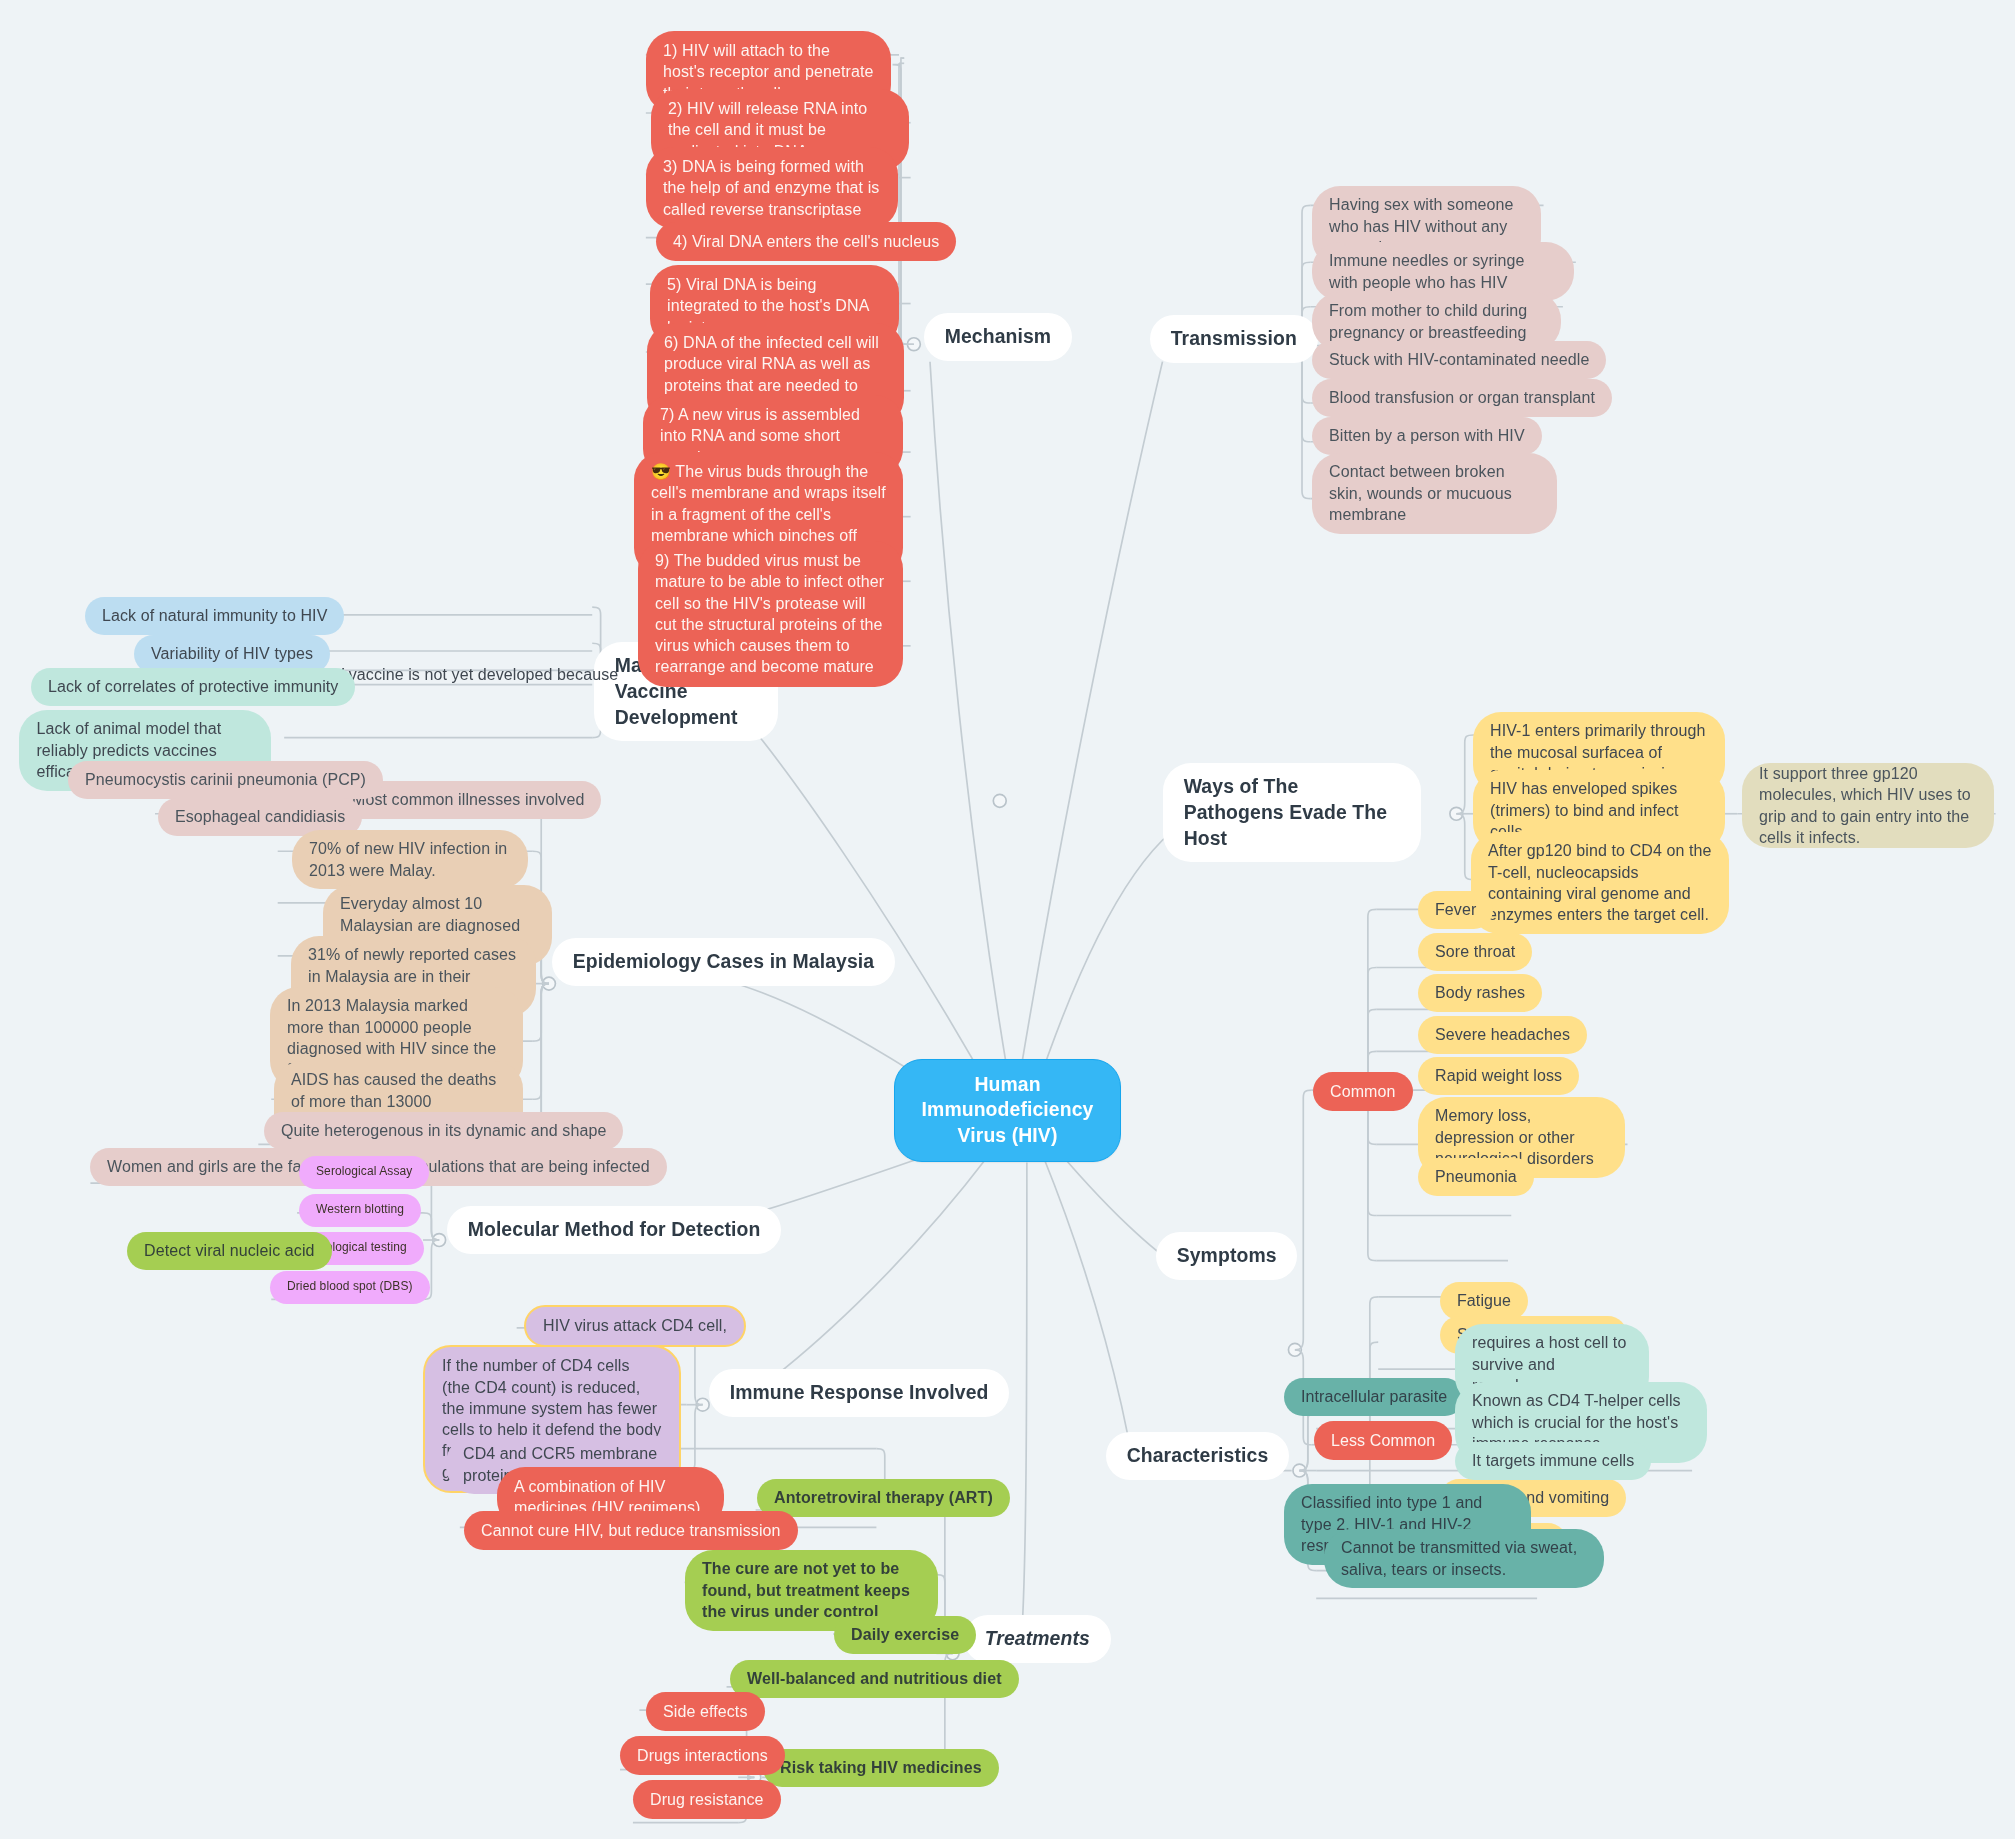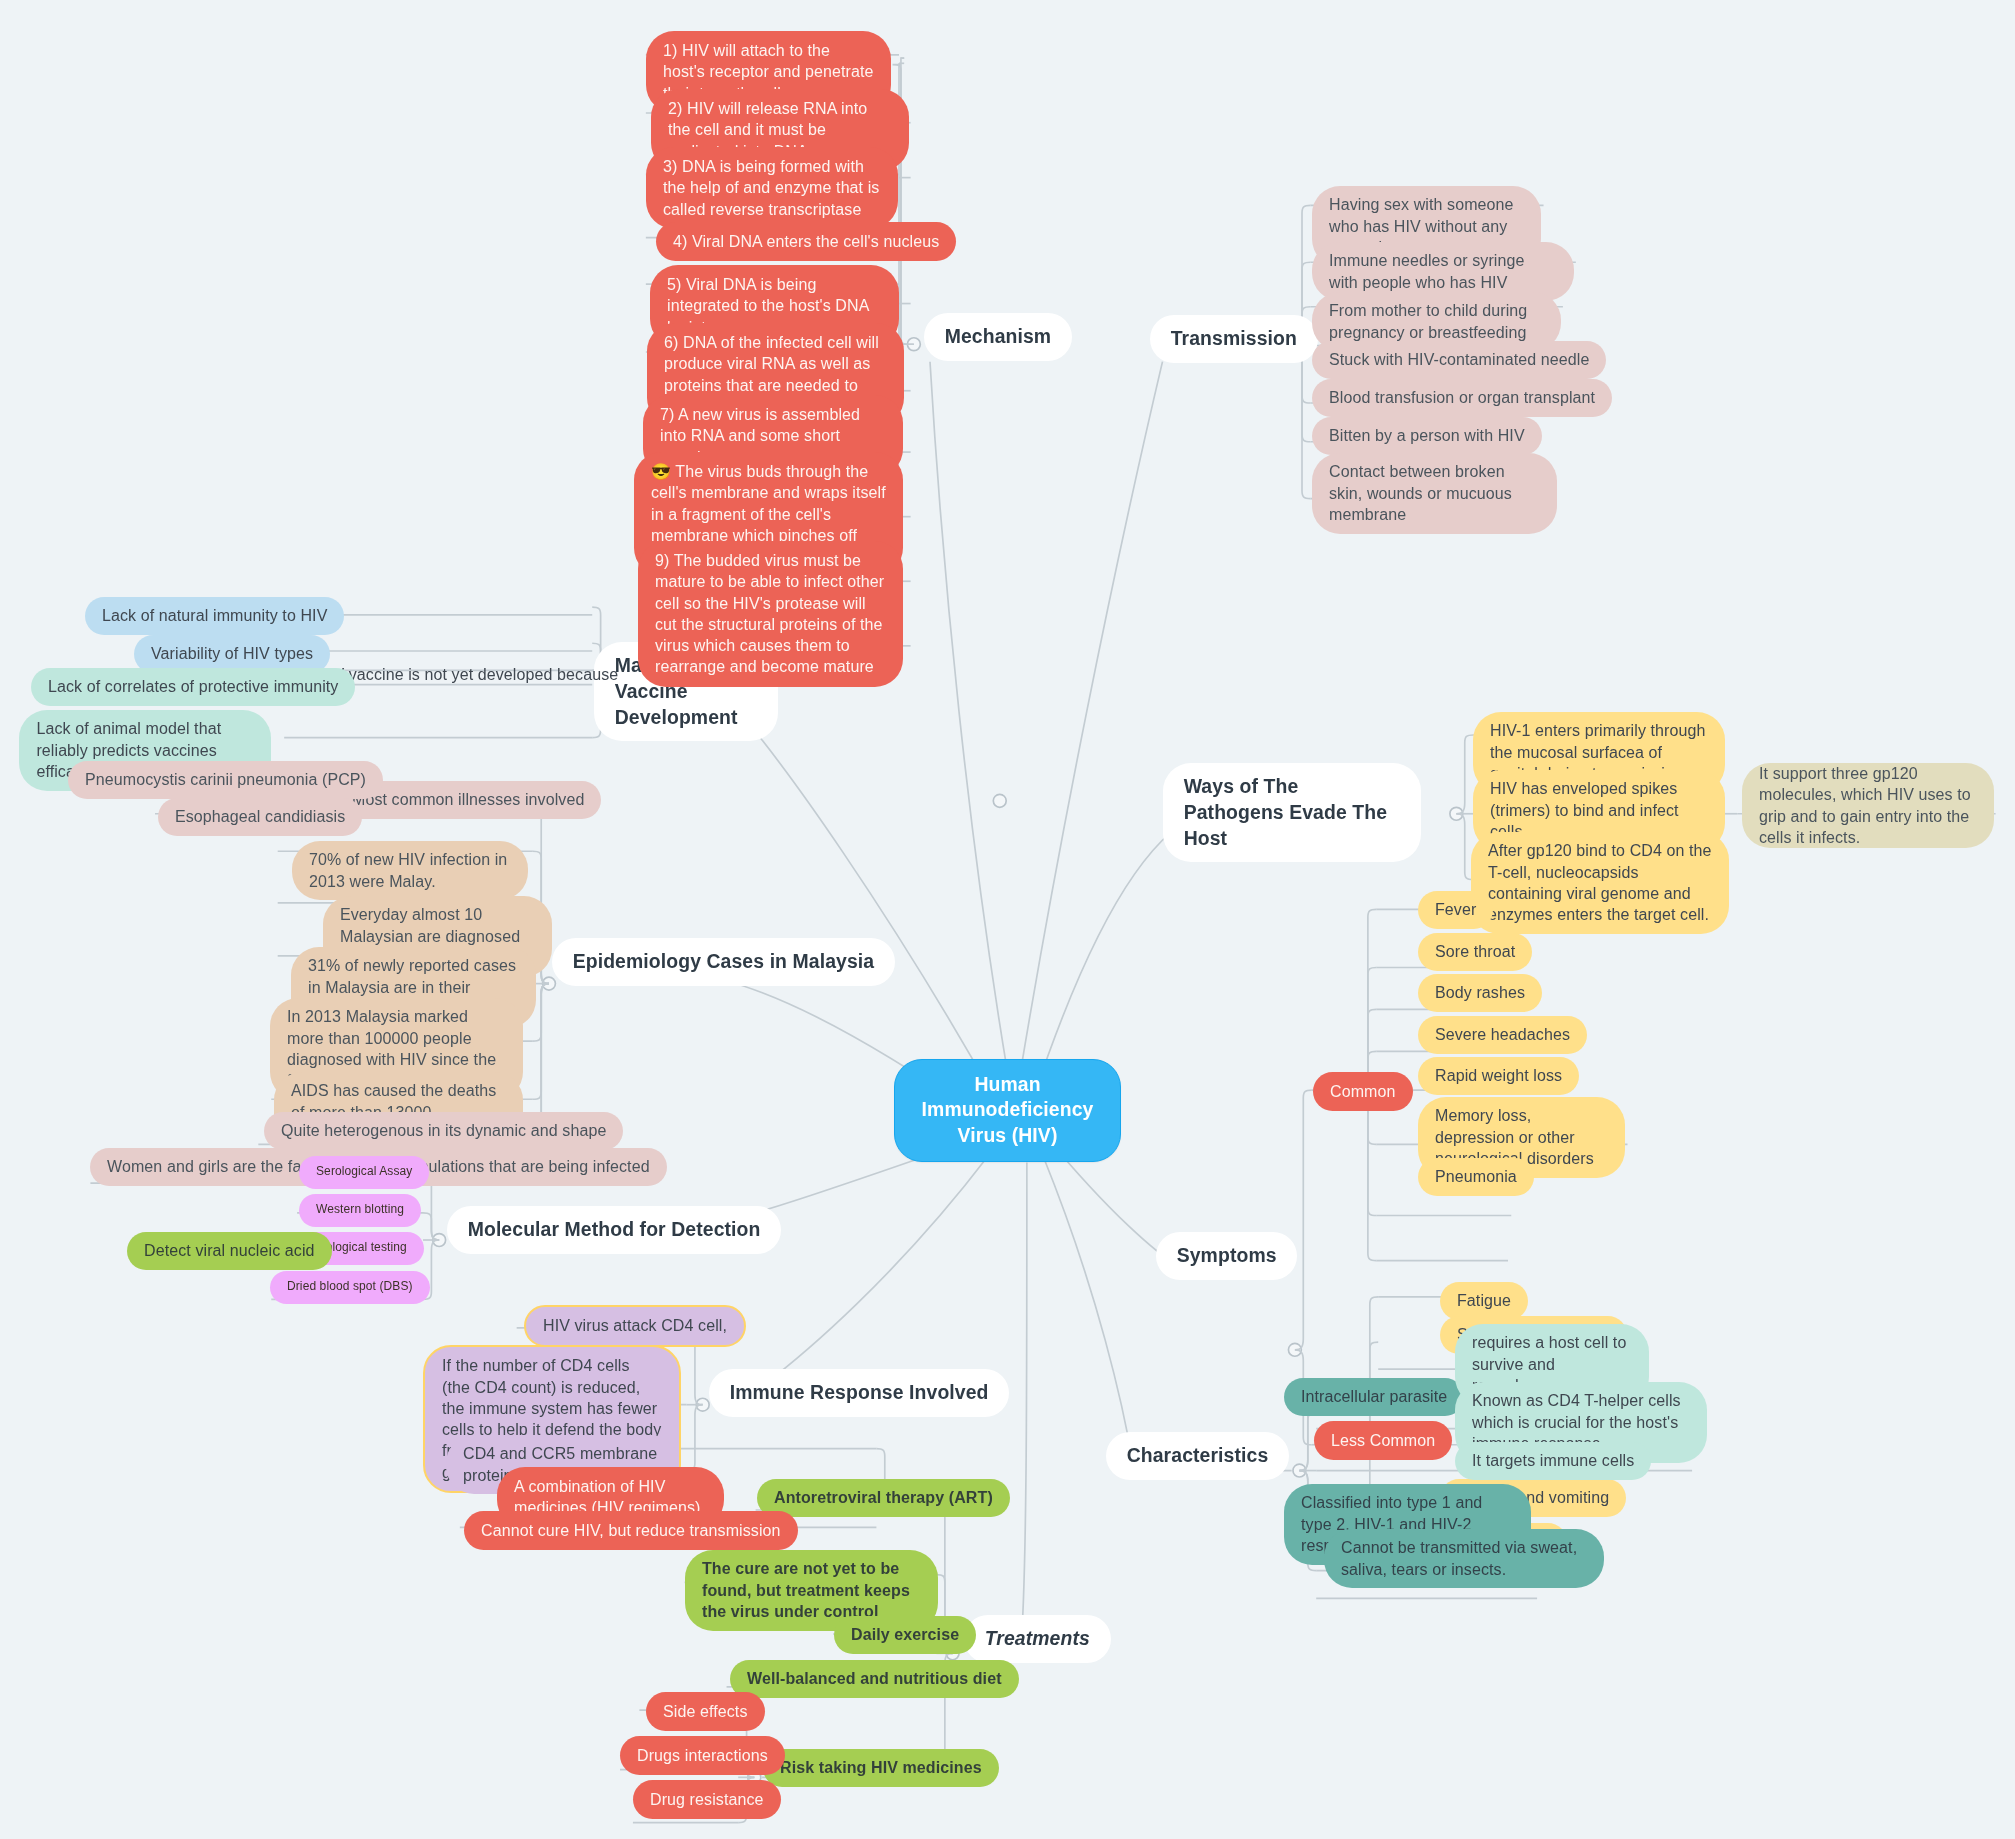--- a/index.html
+++ b/index.html
@@ -34,21 +34,21 @@
     box-shadow:0 0.6px 1.3px rgba(0,0,0,.06);
   }
   .branch{
     background:#ffffff;color:#2f3b46;font-weight:bold;font-size:19.4px;
     padding:11px 20.7px;border-radius:28px;
   }
   .red      {background:#ec6356;color:#fdf4f1;font-size:16px;padding:9px 17px;}
   .pink     {background:#e6cdcb;color:#4a545c;font-size:16px;padding:8.4px 17px;}
   .yellow   {background:#ffe08a;color:#3f4750;font-size:16px;padding:8.4px 17px;}
   .khaki    {background:#e2ddbe;color:#4a545c;font-size:16px;padding:0 17px;}
-  .tan      {background:#e9cfb5;color:#4a545c;font-size:16px;padding:8.4px 17px;margin-top:11px;}
+  .tan      {background:#e9cfb5;color:#4a545c;font-size:16px;padding:8.4px 17px;}
   .blue     {background:#bcddf1;color:#3f4750;font-size:16px;padding:8.4px 17px;}
   .mint     {background:#bfe7dd;color:#3f4750;font-size:16px;padding:8.4px 17px;}
   .teal     {background:#68b2a8;color:#33424a;font-size:16px;padding:8.4px 17px;}
   .orange   {background:#f0abfc;color:#3c3228;font-size:12px;padding:8.4px 17px;}
   .green    {background:#a5ce52;color:#33413a;font-size:16px;padding:8.4px 17px;font-weight:bold;}
   .green.pl {font-weight:normal;}
   .purple   {background:#d6bfe3;color:#3f4750;font-size:16px;padding:8.4px 17px;}
   .purple.hl{border:2.6px solid #ffd466;}
   .plain    {background:transparent;color:#3f4750;font-size:16px;padding:8.4px 5.2px;}
 </style>

